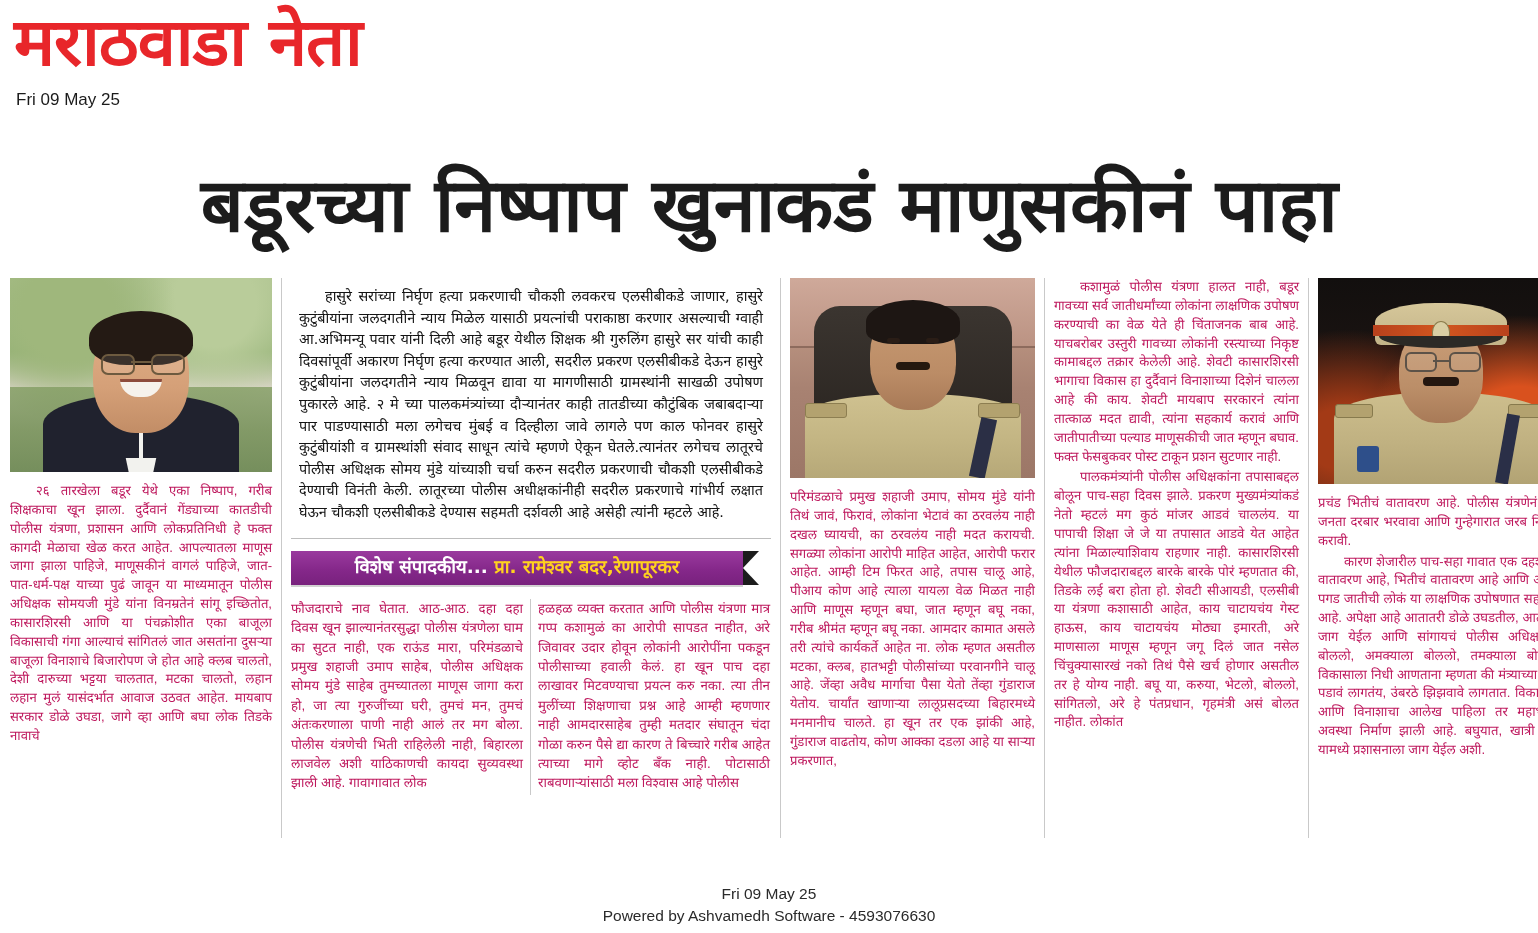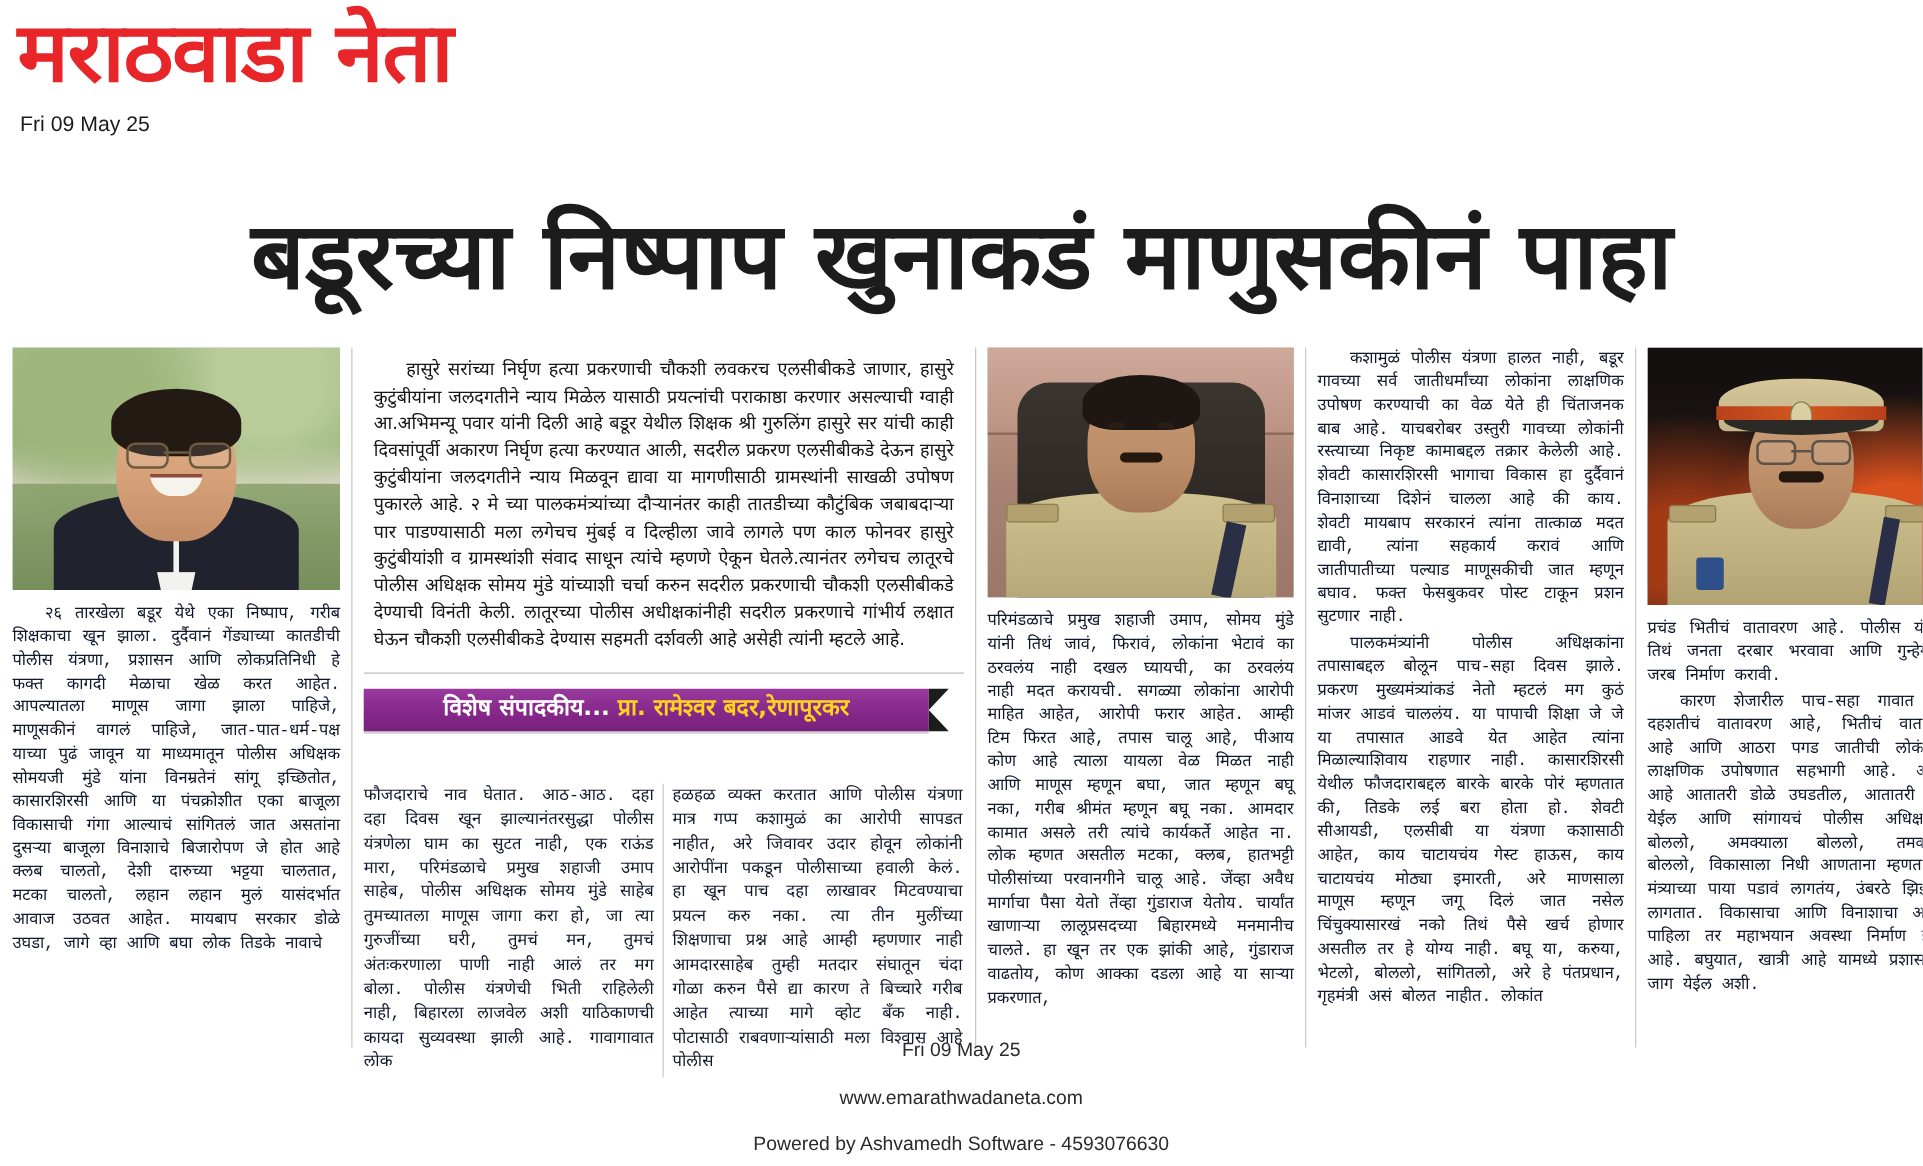--- a/index.html
+++ b/index.html
@@ -80,26 +80,26 @@
     flex: 0 0 1px;
     align-self: stretch;
   }
   .col-1 { width: 262px; flex: 0 0 262px; }
   .col-2 { width: 480px; flex: 0 0 480px; }
   .col-3 { width: 245px; flex: 0 0 245px; }
   .col-4 { width: 245px; flex: 0 0 245px; }
   .col-5 { width: 245px; flex: 0 0 245px; }
 
   .body-text {
-    font-family: Liberation Mono, monospace;
+    font-family: Liberation Sans, sans-serif;
     font-size: 13.1px;
     line-height: 1.44;
     text-align: justify;
     text-justify: inter-word;
-    color: #0f172a;
+    color: #be185d;
     hyphens: none;
   }
   .body-text p { margin: 0 0 2px 0; }
   .body-text p.indent { text-indent: 26px; }
 
   .col-2 .body-text { font-size: 13.3px; line-height: 1.46; }
 
   
   .photo {
     width: 100%;
@@ -288,21 +288,21 @@
 
   .col2-rule {
     height: 1px;
     background: #bdbdbd;
     margin: 14px 0 12px 0;
   }
 
   
   .edit-banner-wrap {
     position: relative;
-    margin: 0 0 28px 0;
+    margin: 0 0 0 0;
     height: 48px;
   }
   .edit-banner {
     position: absolute; left: 0; top: 0;
     width: 452px; height: 34px;
     background: #8b2d8f;
     background: linear-gradient(180deg,#9a3a9e 0%, #85288a 55%, #78217d 100%);
     display: flex; align-items: center; justify-content: center;
     box-shadow: 0 2px 0 rgba(0,0,0,.18);
   }
@@ -465,15 +465,14 @@
     <div class="body-text">
       <p>प्रचंड भितीचं वातावरण आहे. पोलीस यंत्रणेनं तिथं जनता दरबार भरवावा आणि गुन्हेगारात जरब निर्माण करावी.</p>
         <p class="indent">कारण शेजारील पाच-सहा गावात एक दहशतीचं वातावरण आहे, भितीचं वातावरण आहे आणि आठरा पगड जातीची लोकं या लाक्षणिक उपोषणात सहभागी आहे. अपेक्षा आहे आतातरी डोळे उघडतील, आतातरी जाग येईल आणि सांगायचं पोलीस अधिक्षकांना बोललो, अमक्याला बोललो, तमक्याला बोललो, विकासाला निधी आणताना म्हणता की मंत्र्याच्या पाया पडावं लागतंय, उंबरठे झिझवावे लागतात. विकासाचा आणि विनाशाचा आलेख पाहिला तर महाभयान अवस्था निर्माण झाली आहे. बघुयात, खात्री आहे यामध्ये प्रशासनाला जाग येईल अशी.</p>
     </div>
   </div>
 
 </div>
 
 <footer class="footer">
   <div>Fri 09 May 25 </div>
-    <p class="indent"> www.emarathwadaneta.com</p>
   <div>Powered by Ashvamedh Software - 4593076630</div>
 </footer>
 
 </body></html>

